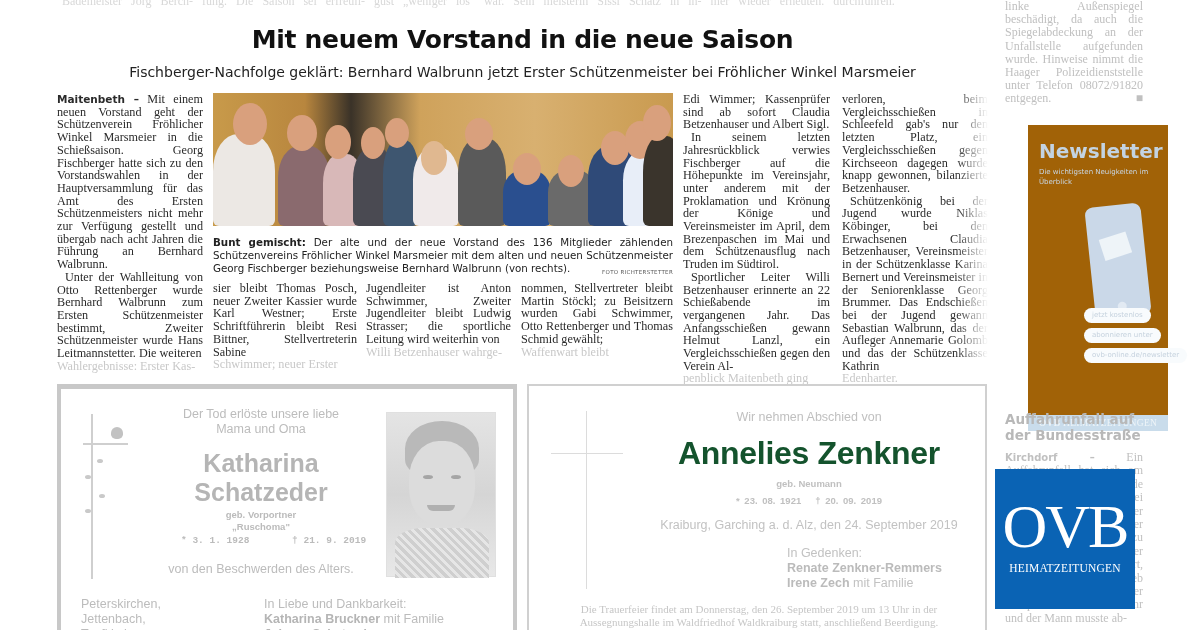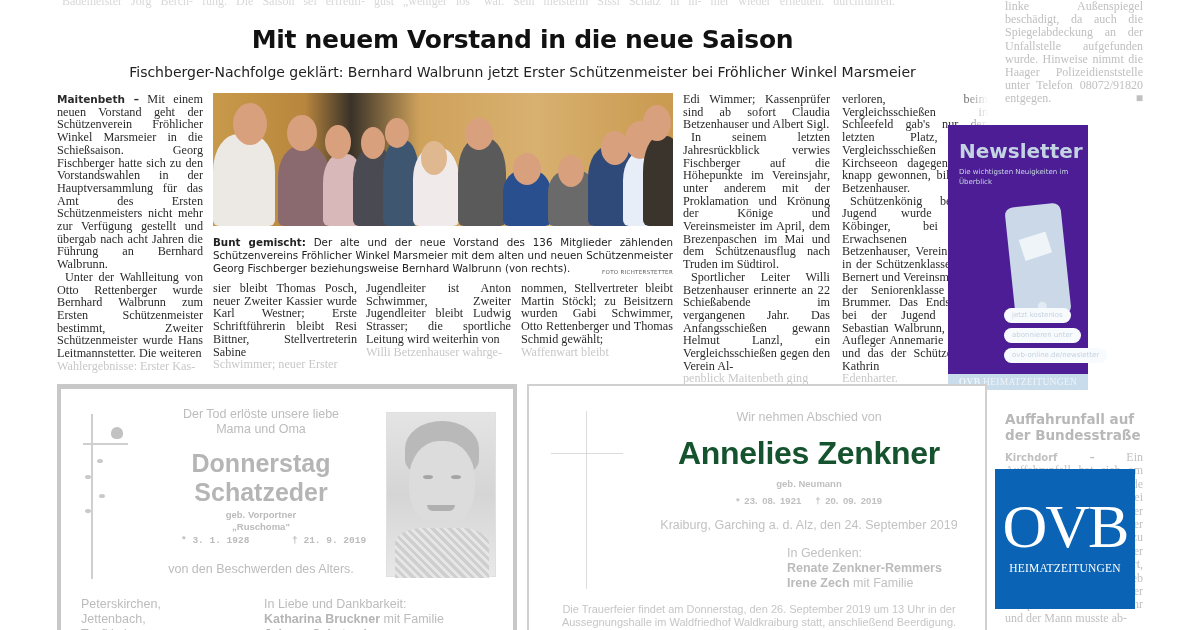--- a/index.html
+++ b/index.html
@@ -29,21 +29,21 @@
   .photo { position: absolute; left: 213px; top: 93px; width: 460px; height: 133px; overflow: hidden; background: linear-gradient(90deg, #c89a4a 0%, #b8863e 20%, #3a3228 30%, #cfa25b 45%, #d8b070 70%, #c99a4f 100%); }
   .photo .person { position: absolute; bottom: 0; border-radius: 40% 40% 6px 6px; }
   .photo .head { position: absolute; border-radius: 50%; background: #d9a07d; }
 
   .caption { position: absolute; left: 213px; top: 236px; width: 460px; font-family: "DejaVu Sans", sans-serif; font-size: 10.3px; line-height: 13px; color: #222; text-align: justify; }
   .caption b { font-weight: bold; }
   .caption .credit { float: right; font-size: 5.5px; color: #555; letter-spacing: 0.3px; margin-top: 4px; }
 
   .sidebar-top { position: absolute; left: 1005px; top: 0; width: 138px; font-family: "Liberation Serif", serif; font-size: 12px; line-height: 13.2px; color: #c0c0c0; text-align: justify; }
 
-  .newsletter { position: absolute; left: 948px; top: 125px; width: 140px; height: 265px; background: #4c1d95; }
+  .newsletter { position: absolute; left: 1028px; top: 125px; width: 140px; height: 306px; background: #a16207; }
   .newsletter .nl-title { position: absolute; left: 11px; top: 14px; font-family: "DejaVu Sans", sans-serif; font-weight: bold; font-size: 20px; color: #c3d3e2; }
   .newsletter .nl-sub { position: absolute; left: 11px; top: 42px; width: 120px; font-family: "DejaVu Sans", sans-serif; font-size: 7px; line-height: 10px; color: #c8d6e3; }
   .newsletter .phone { position: absolute; left: 62px; top: 80px; width: 56px; height: 112px; background: #cad8e8; border-radius: 8px; transform: rotate(-6deg); }
   .newsletter .phone .env { position: absolute; left: 13px; top: 30px; width: 28px; height: 22px; background: #eef4f8; transform: rotate(-12deg); }
   .newsletter .phone .btn { position: absolute; left: 23px; bottom: 6px; width: 9px; height: 9px; border-radius: 50%; background: #e2eaf3; }
   .newsletter .pill { position: absolute; left: 12px; height: 15px; padding: 0 8px; border-radius: 8px; background: #f8fbfd; font-family: "DejaVu Sans", sans-serif; font-size: 7px; line-height: 15px; color: #c5d2de; white-space: nowrap; margin-left: 44px; }
   .newsletter .nl-foot { position: absolute; left: 0; bottom: 0; width: 140px; height: 16px; background: #c9dceb; color: #eef4f8; font-family: "Liberation Serif", serif; font-size: 9.5px; line-height: 16px; text-align: center; letter-spacing: 0.3px; }
   .newsletter .nl-foot b { font-weight: bold; }
 
   .side-head { position: absolute; left: 1005px; top: 411px; width: 140px; font-family: "DejaVu Sans", sans-serif; font-weight: bold; font-size: 13.5px; line-height: 16px; color: #b8b8b8; }
@@ -83,21 +83,21 @@
   .cross2-v { position: absolute; left: 57px; top: 25px; width: 1px; height: 178px; background: #dcdcdc; }
   .cross2-h { position: absolute; left: 22px; top: 67px; width: 72px; height: 1px; background: #dcdcdc; }
   .o2-intro { position: absolute; left: 110px; top: 24px; width: 340px; text-align: center; font-size: 12.5px; color: #c0c0c0; }
   .o2-name { position: absolute; left: 110px; top: 48px; width: 340px; text-align: center; font-weight: bold; font-size: 32px; line-height: 38px; color: #14532d; letter-spacing: -0.3px; }
   .o2-geb { position: absolute; left: 110px; top: 92px; width: 340px; text-align: center; font-weight: bold; font-size: 9.5px; color: #c0c0c0; }
   .o2-dates { position: absolute; left: 110px; top: 109px; width: 340px; text-align: center; font-weight: bold; font-size: 9.5px; color: #c0c0c0; word-spacing: 2px; }
   .o2-dates .gap { display: inline-block; width: 14px; }
   .o2-place { position: absolute; left: 110px; top: 132px; width: 340px; text-align: center; font-size: 12.5px; color: #c2c2c2; }
   .o2-memory { position: absolute; left: 258px; top: 160px; width: 200px; font-size: 12.5px; line-height: 15px; color: #c2c2c2; }
   .o2-memory b { font-weight: bold; color: #bbbbbb; margin-top: 20px; }
-  .o2-funeral { position: absolute; left: 20px; top: 217px; width: 420px; text-align: center; font-size: 11px; line-height: 13px; color: #c6c6c6; }
+  .o2-funeral { position: absolute; left: 20px; top: 217px; width: 420px; text-align: center; font-size: 11px; line-height: 13px; color: #c6c6c6; font-family: Liberation Serif, serif; }
 </style>
 </head>
 <body>
 
 <div class="faded-top">Bademeister Jörg Berch- fung. Die Saison sei erfreuli- gust „weniger los" war. Sein meisterin Sissi Schatz in ih- mer wieder erneuten. durchführen.</div>
 
 <h1 class="headline">Mit neuem Vorstand in die neue Saison</h1>
 <div class="subhead">Fischberger-Nachfolge geklärt: Bernhard Walbrunn jetzt Erster Schützenmeister bei Fröhlicher Winkel Marsmeier</div>
 
 <div class="col col1">
@@ -198,21 +198,21 @@
   <div class="leaf" style="left:36px;top:70px;"></div>
   <div class="leaf" style="left:24px;top:86px;"></div>
   <div class="leaf" style="left:38px;top:105px;"></div>
   <div class="leaf" style="left:24px;top:120px;"></div>
 
   <div class="o1-intro">
     <div>Der Tod erlöste unsere liebe</div>
     <div>Mama und Oma</div>
   </div>
   <div class="o1-name">
-    <div>Donnerstag</div>
+    <div>Katharina</div>
     <div>Schatzeder</div>
   </div>
   <div class="o1-geb">
     <div>geb. Vorportner</div>
     <div>„Ruschoma"</div>
   </div>
   <div class="o1-dates">
     <span>* 3. 1. 1928</span>
     <span class="d2">† 21. 9. 2019</span>
   </div>

